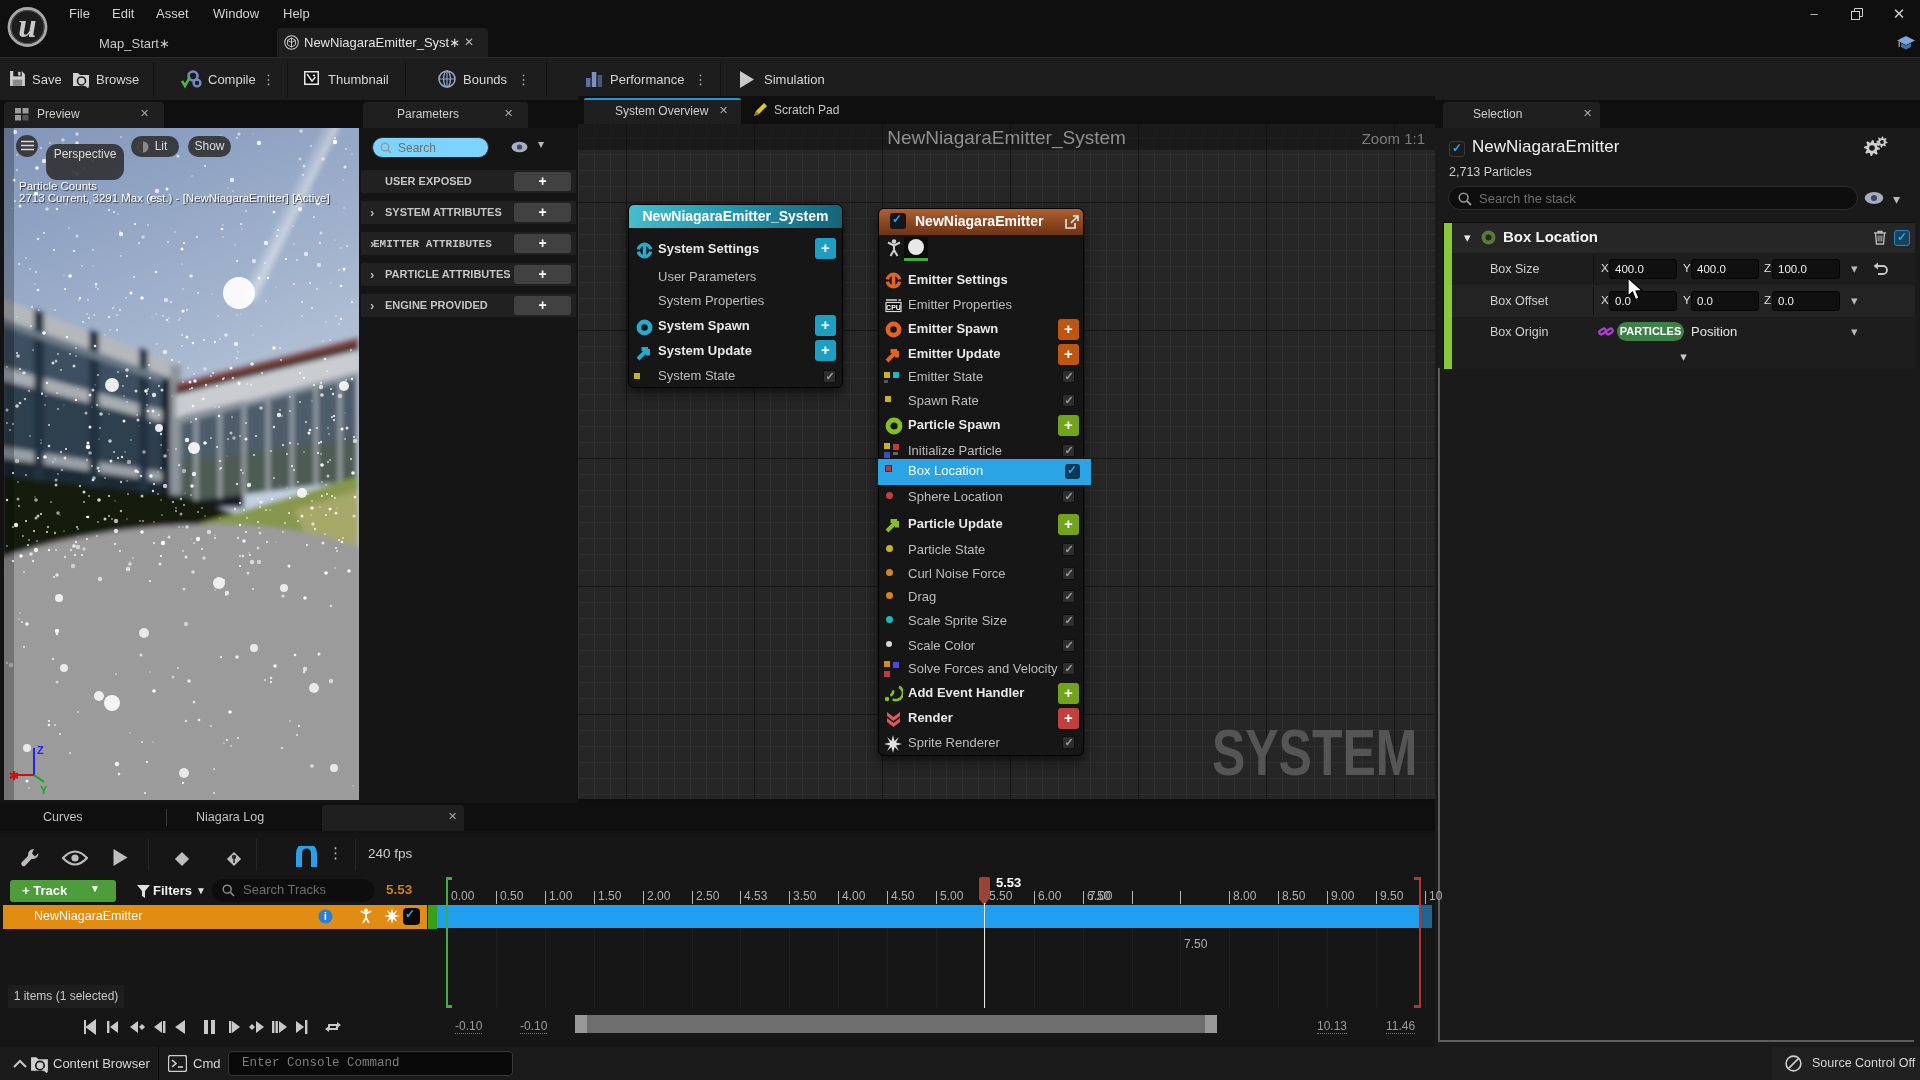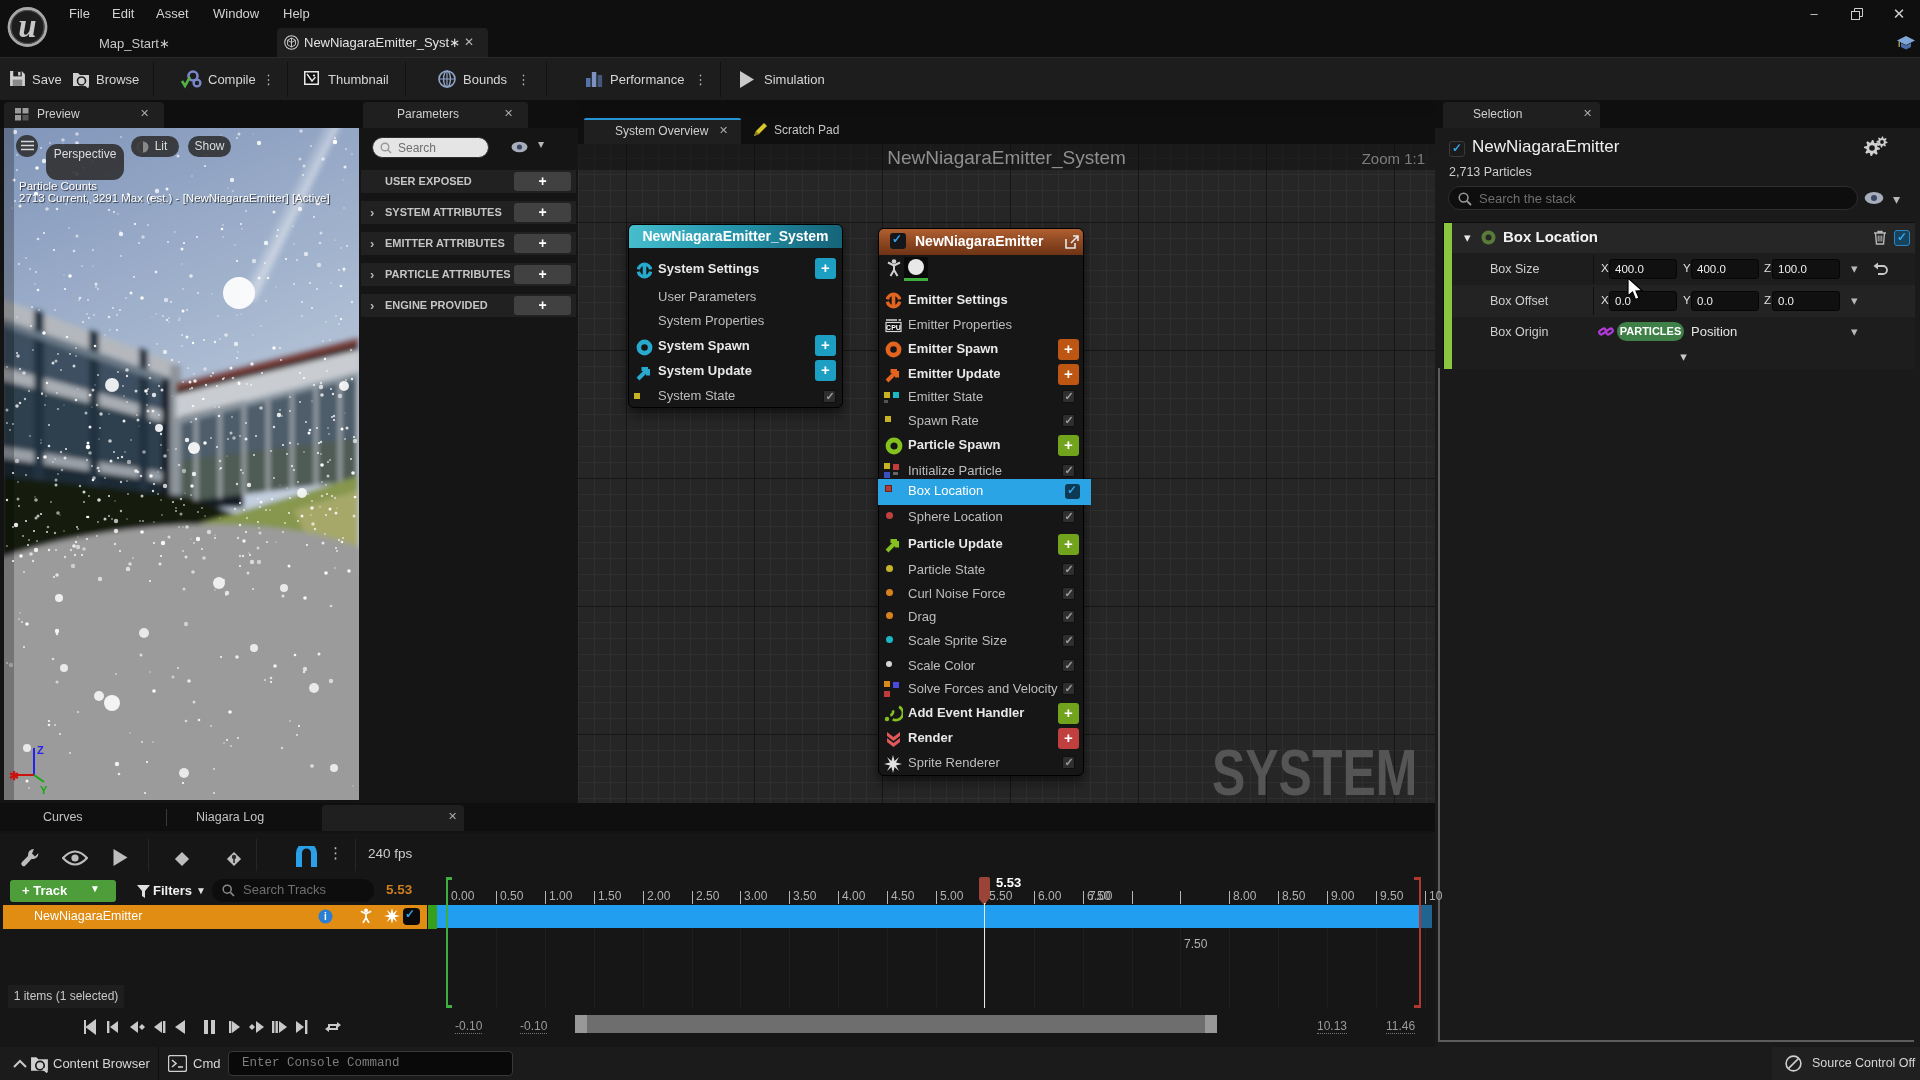--- a/index.html
+++ b/index.html
@@ -14,21 +14,21 @@
 .menuitem { position:absolute; top:6px; color:#d2d2d2; font-size:13px; }
 .wbtn { position:absolute; top:0; width:34px; height:28px; color:#cfcfcf; text-align:center; line-height:28px; font-size:13px; }
 .asset-tab { position:absolute; top:0; height:29px; background:#1f1f1f; border-radius:4px 4px 0 0; }
 .tbtn { position:absolute; top:0; height:43px; color:#d6d6d6; font-size:13px; line-height:43px; }
 .tsep { position:absolute; top:4px; width:1px; height:35px; background:#111; }
 
 .tabbar { position:absolute; height:28px; background:#0f0f0f; }
 .ptab { position:absolute; top:2px; height:26px; background:#1f1f1f; border-radius:4px 4px 0 0; color:#cfcfcf; font-size:12px; }
 #preview-panel  { position:absolute; top:100px; left:0; width:359px; height:703px; background:#131313; }
 #params-panel   { position:absolute; top:100px; left:359px; width:219px; height:703px; background:#131313; }
-#graph-panel    { position:absolute; top:116px; left:578px; width:857px; height:703px; background:#131313; }
+#graph-panel    { position:absolute; top:96px; left:578px; width:857px; height:703px; background:#131313; }
 #select-panel   { position:absolute; top:100px; left:1435px; width:485px; height:947px; background:#131313; }
 #bottom-panel   { position:absolute; top:803px; left:0; width:1435px; height:244px; background:#131313; }
 #statusbar      { position:absolute; top:1047px; left:0; width:1920px; height:33px; background:#1b1b1b; }
 .pill { position:absolute; border-radius:11px; background:rgba(45,45,45,0.88); color:#dcdcdc; font-size:12px; text-align:center; }
 .prow { position:absolute; left:2px; width:215px; height:23px; background:#212121; color:#c5c5c5; font-weight:bold; font-size:11px; line-height:23px; }
 .plus-gray { position:absolute; top:2px; right:5px; width:57px; height:19px; background:#414141; border-radius:3px; color:#fff; text-align:center; line-height:18px; font-size:14px; font-weight:bold; }
 
 #grid { position:absolute; top:28px; left:0; width:857px; height:675px;
   background-color:#262626;
   background-image:
@@ -984,36 +984,36 @@
   </div>
   <div id="params-panel">
     <div class="tabbar" style="top:0; left:0; width:219px;">
       <div class="ptab" style="left:4px; width:165px;">
         <span style="position:absolute; left:34px; top:5px;">Parameters</span>
         <span style="position:absolute; left:141px; top:5px; color:#aaa; font-size:11px;">✕</span>
       </div>
     </div>
     <div style="position:absolute; top:28px; left:0; width:219px; height:675px; background:#151515;">
 
-      <div style="position:absolute; left:13px; top:9px; width:117px; height:21px; background:#e5e5e5; border:1px solid #2e2e2e; border-radius:11px;">
+      <div style="position:absolute; left:13px; top:9px; width:117px; height:21px; background:#7dd3fc; border:1px solid #2e2e2e; border-radius:11px;">
         <svg class="abs" style="left:7px; top:4px;" width="12" height="12" viewBox="0 0 12 12">
             <circle cx="5" cy="5" r="3.8" fill="none" stroke="#9a9a9a" stroke-width="1.4"></circle>
             <path d="M7.8 7.8 L11 11" stroke="#9a9a9a" stroke-width="1.6"></path>
           </svg>
         <span style="position:absolute; left:25px; top:3px; color:#6f6f6f; font-size:12px;">Search</span>
       </div>
       <svg class="abs" style="left:152px; top:13px;" width="17" height="12" viewBox="0 0 17 12">
           <ellipse cx="8.5" cy="6" rx="8" ry="5.2" fill="#a8adbb"></ellipse>
           <circle cx="8.5" cy="6" r="2.6" fill="#3c4766"></circle>
         </svg>
       <div class="chev" style="left:179px; top:9px; font-size:12px;">▾</div>
 
       <div class="prow" style="top:42px;"><span style="margin-left:24px;">USER EXPOSED</span><div class="plus-gray">+</div></div>
       <div class="prow" style="top:73px;"><span class="chev" style="left:9px; top:0;">›</span><span style="margin-left:24px;">SYSTEM ATTRIBUTES</span><div class="plus-gray">+</div></div>
-      <div class="prow" style="top:104px;"><span class="chev" style="left:9px; top:0;">›</span><span style="margin-left:24px;">EMITTER ATTRIBUTES</span><div class="plus-gray">+</div></div>
+      <div class="prow" style="top:104px;"><span class="chev" style="left:9px; top:0;">›</span><span style="margin-left:12px;font-family:Liberation Mono, monospace;">EMITTER ATTRIBUTES</span><div class="plus-gray">+</div></div>
       <div class="prow" style="top:135px;"><span class="chev" style="left:9px; top:0;">›</span><span style="margin-left:24px;">PARTICLE ATTRIBUTES</span><div class="plus-gray">+</div></div>
       <div class="prow" style="top:166px;"><span class="chev" style="left:9px; top:0;">›</span><span style="margin-left:24px;">ENGINE PROVIDED</span><div class="plus-gray">+</div></div>
     </div>
   </div>
   <div id="graph-panel">
     <div class="tabbar" style="top:0; left:0; width:857px;">
       <div class="ptab" style="left:6px; width:157px; border-top:2px solid #2494d4; border-radius:2px 2px 0 0;">
         <span style="position:absolute; left:31px; top:4px;">System Overview</span>
         <span style="position:absolute; left:135px; top:4px; color:#aaa; font-size:11px;">✕</span>
       </div>
@@ -1328,21 +1328,21 @@
       <span style="position:absolute; left:500px; top:56px; color:#b0b0b0; font-size:12px;">0.50</span>
       <div style="position:absolute; left:545px; top:58px; width:1px; height:13px; background:#b5b5b5;"></div>
       <span style="position:absolute; left:549px; top:56px; color:#b0b0b0; font-size:12px;">1.00</span>
       <div style="position:absolute; left:594px; top:58px; width:1px; height:13px; background:#b5b5b5;"></div>
       <span style="position:absolute; left:598px; top:56px; color:#b0b0b0; font-size:12px;">1.50</span>
       <div style="position:absolute; left:643px; top:58px; width:1px; height:13px; background:#b5b5b5;"></div>
       <span style="position:absolute; left:647px; top:56px; color:#b0b0b0; font-size:12px;">2.00</span>
       <div style="position:absolute; left:692px; top:58px; width:1px; height:13px; background:#b5b5b5;"></div>
       <span style="position:absolute; left:696px; top:56px; color:#b0b0b0; font-size:12px;">2.50</span>
       <div style="position:absolute; left:740px; top:58px; width:1px; height:13px; background:#b5b5b5;"></div>
-      <span style="position:absolute; left:744px; top:56px; color:#b0b0b0; font-size:12px;">3.00</span>
+      <span style="position:absolute; left:744px; top:56px; color:#b0b0b0; font-size:12px;">4.53</span>
       <div style="position:absolute; left:789px; top:58px; width:1px; height:13px; background:#b5b5b5;"></div>
       <span style="position:absolute; left:793px; top:56px; color:#b0b0b0; font-size:12px;">3.50</span>
       <div style="position:absolute; left:838px; top:58px; width:1px; height:13px; background:#b5b5b5;"></div>
       <span style="position:absolute; left:842px; top:56px; color:#b0b0b0; font-size:12px;">4.00</span>
       <div style="position:absolute; left:887px; top:58px; width:1px; height:13px; background:#b5b5b5;"></div>
       <span style="position:absolute; left:891px; top:56px; color:#b0b0b0; font-size:12px;">4.50</span>
       <div style="position:absolute; left:936px; top:58px; width:1px; height:13px; background:#b5b5b5;"></div>
       <span style="position:absolute; left:940px; top:56px; color:#b0b0b0; font-size:12px;">5.00</span>
       <div style="position:absolute; left:985px; top:58px; width:1px; height:13px; background:#b5b5b5;"></div>
       <span style="position:absolute; left:989px; top:56px; color:#b0b0b0; font-size:12px;">5.50</span>

